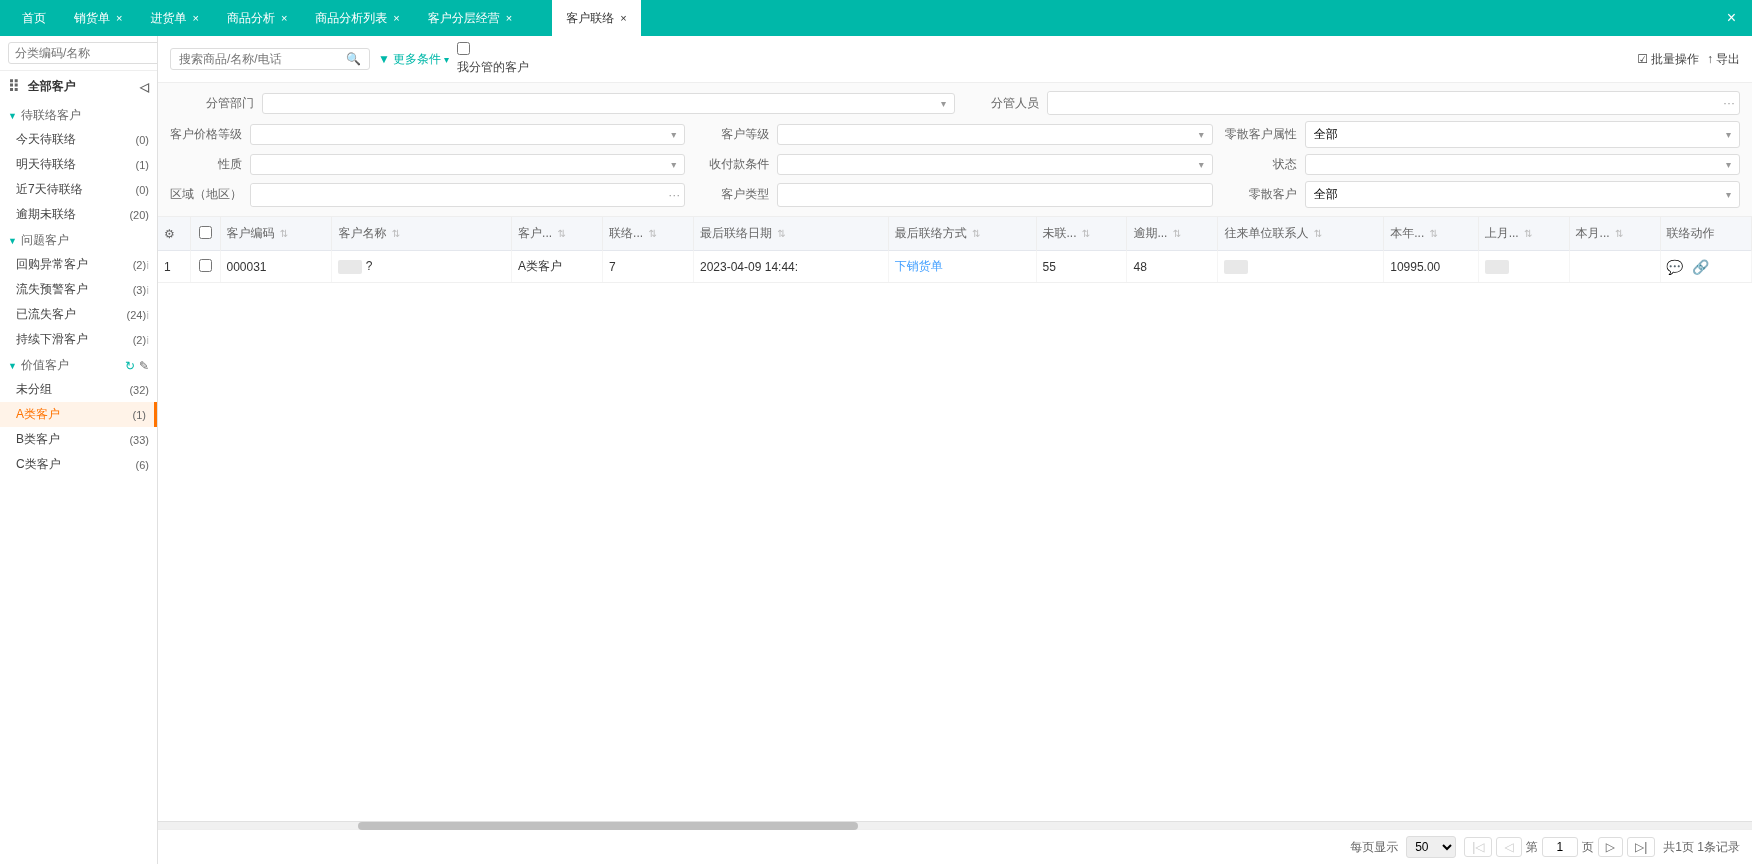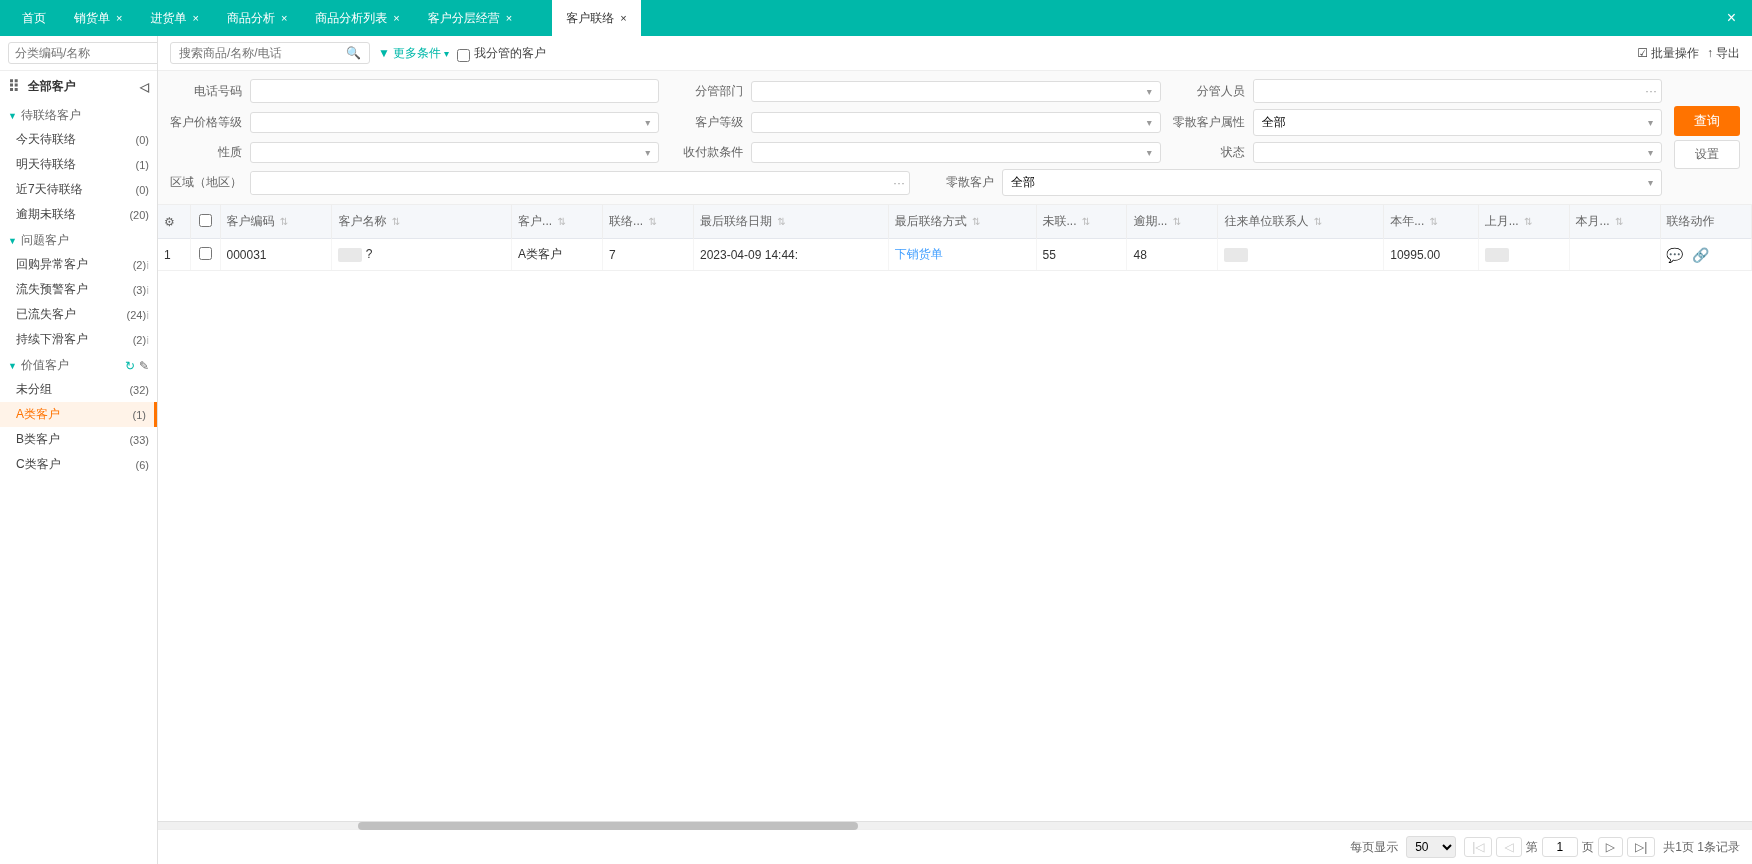--- a/index.html
+++ b/index.html
@@ -146,24 +146,25 @@
     }
     .filter-more {
       color: #00b8a9;
       cursor: pointer;
       display: flex;
       align-items: center;
       gap: 3px;
     }
     .filter-checkbox {
       display: flex;
-      align-items: flex-end;
+      align-items: flex-start;
       gap: 4px;
       color: #444;
       cursor: pointer;
+      flex-direction: column;
     }
     .filter-actions {
       margin-left: auto;
       display: flex;
       align-items: center;
       gap: 8px;
     }
     .batch-op-btn {
       color: #444;
       cursor: pointer;
@@ -519,24 +520,20 @@
           <span>导出</span>
         </div>
       </div>
     </div>
 
     <div class="adv-filter">
       <div style="display:flex;gap:0;">
         <div style="flex:1;">
 
           <div class="adv-filter-row">
-            <div class="filter-field">
-              <span class="filter-label">电话号码</span>
-              <input class="filter-input" type="text" value="" style="">
-            </div>
             <div class="filter-field" style="margin-left:12px;">
               <span class="filter-label">分管部门</span>
               <div class="filter-select">
                 <span></span>
                 <span class="caret">▾</span>
               </div>
             </div>
             <div class="filter-field" style="margin-left:12px;">
               <span class="filter-label">分管人员</span>
               <div style="display:flex;flex:1;align-items:center;border:1px solid #ddd;border-radius:3px;background:white;">
@@ -596,31 +593,31 @@
 
           <div class="adv-filter-row">
             <div class="filter-field">
               <span class="filter-label">区域（地区）</span>
               <div style="display:flex;flex:1;align-items:center;border:1px solid #ddd;border-radius:3px;background:white;">
                 <input class="filter-input" type="text" style="border: none; flex: 1 1 0%;" value="">
                 <span class="dots-btn">···</span>
               </div>
             </div>
             <div class="filter-field" style="margin-left:12px;">
+              <span class="filter-label">客户类型</span>
+              <input class="filter-input" type="text" value="" style="">
+            </div>
+            <div class="filter-field" style="margin-left:12px;">
               <span class="filter-label">零散客户</span>
               <div class="filter-select">
                 <span>全部</span>
                 <span class="caret">▾</span>
               </div>
             </div>
           </div>
-        </div>
-        <div class="adv-filter-actions">
-          <button class="query-btn">查询</button>
-          <button class="setting-btn">设置</button>
         </div>
       </div>
     </div>
 
     <div class="table-container">
       <table>
         <thead>
           <tr>
             <th style="width:32px;">
               <span class="gear-icon">⚙</span>

